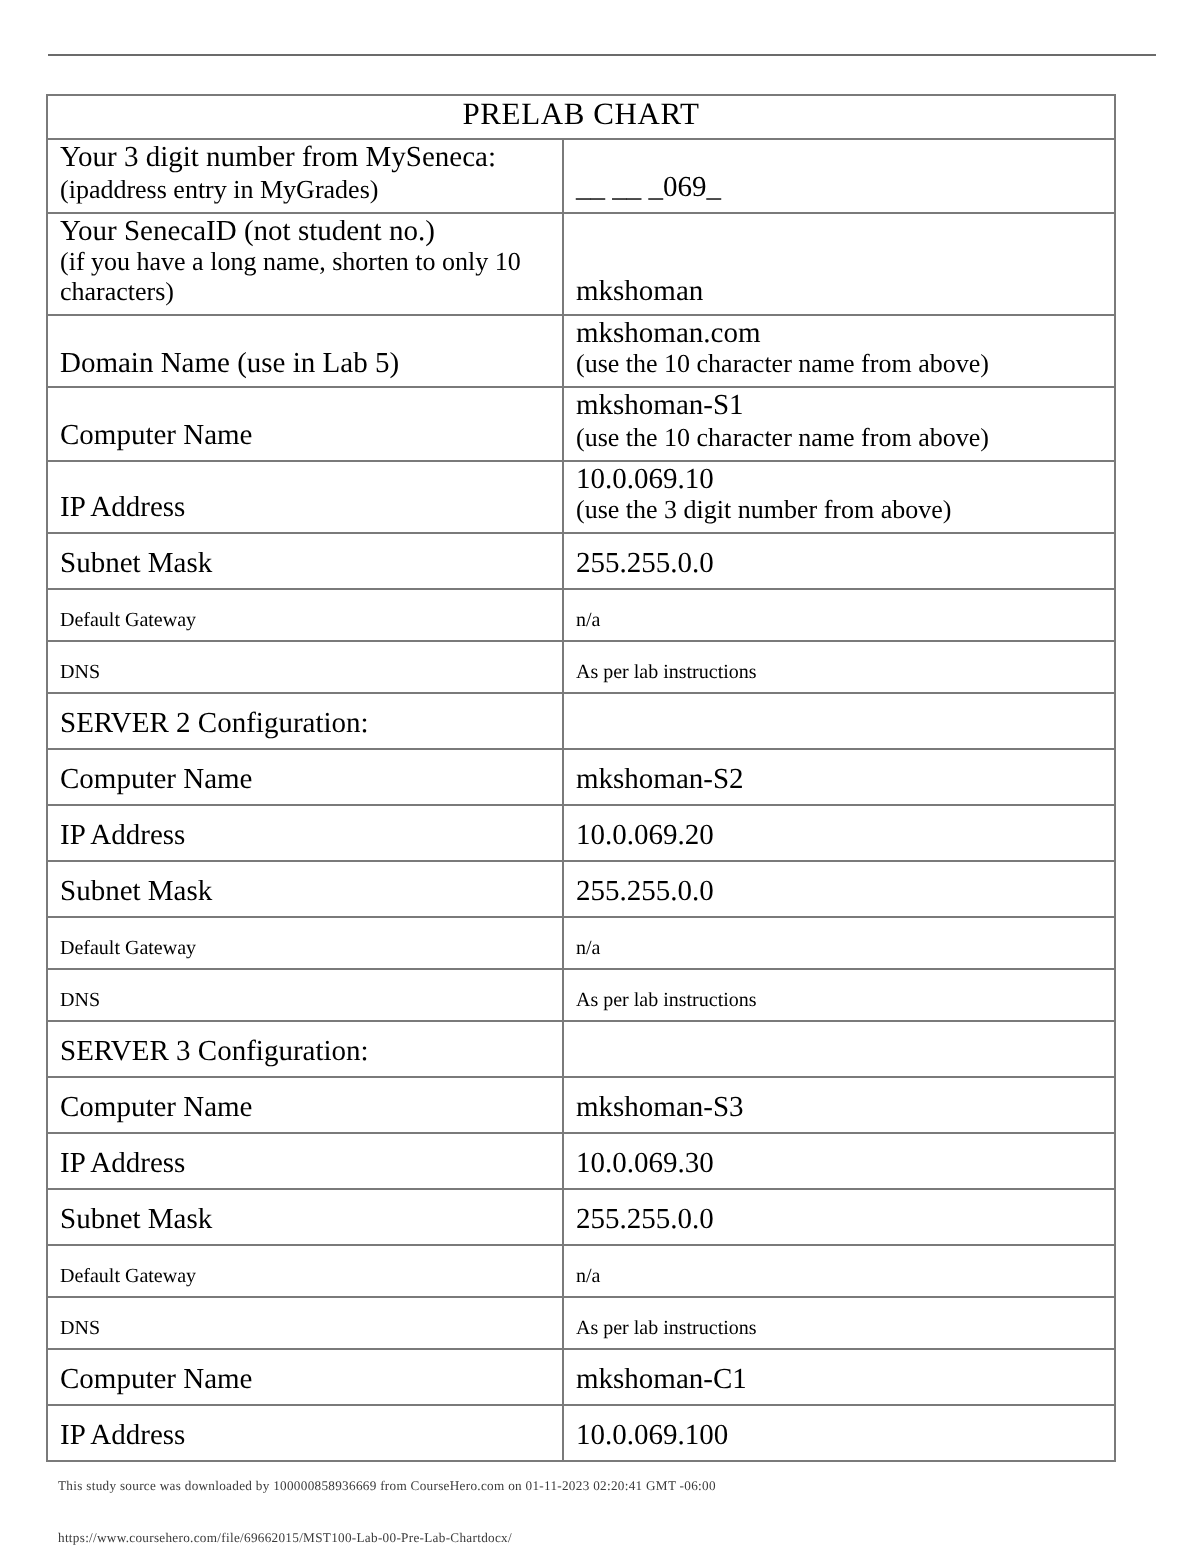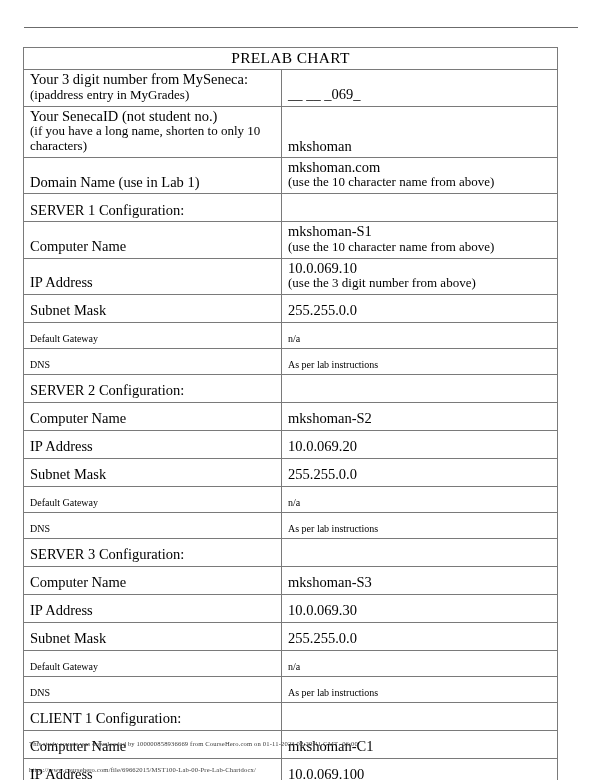--- a/index.html
+++ b/index.html
@@ -127,35 +127,27 @@
             <td>
               <span class="cell-main big">Your SenecaID (not student no.)</span>
               <span class="sub">(if you have a long name, shorten to only 10 characters)</span>
             </td>
             <td>
               <span class="cell-main big">mkshoman</span>
             </td>
           </tr>
           <tr class="row-tall">
             <td>
-              <span class="cell-main big">Domain Name (use in Lab 1)</span>
+              <span class="cell-main big">Domain Name (use in Lab 5)</span>
             </td>
             <td>
               <span class="cell-main big">mkshoman.com</span>
               <span class="sub">(use the 10 character name from above)</span>
             </td>
           </tr>
-          <tr class="row-mid">
-            <td>
-              <span class="cell-main big">SERVER 1 Configuration:</span>
-            </td>
-            <td>
-              <span class="cell-main big"></span>
-            </td>
-          </tr>
           <tr class="row-tall">
             <td>
               <span class="cell-main big">Computer Name</span>
             </td>
             <td>
               <span class="cell-main big">mkshoman-S1</span>
               <span class="sub">(use the 10 character name from above)</span>
             </td>
           </tr>
           <tr class="row-tall">
@@ -278,28 +270,20 @@
             <td>
               <span class="cell-main small">n/a</span>
             </td>
           </tr>
           <tr class="row-short">
             <td>
               <span class="cell-main small">DNS</span>
             </td>
             <td>
               <span class="cell-main small">As per lab instructions</span>
-            </td>
-          </tr>
-          <tr class="row-mid">
-            <td>
-              <span class="cell-main big">CLIENT 1 Configuration:</span>
-            </td>
-            <td>
-              <span class="cell-main big"></span>
             </td>
           </tr>
           <tr class="row-mid">
             <td>
               <span class="cell-main big">Computer Name</span>
             </td>
             <td>
               <span class="cell-main big">mkshoman-C1</span>
             </td>
           </tr>

